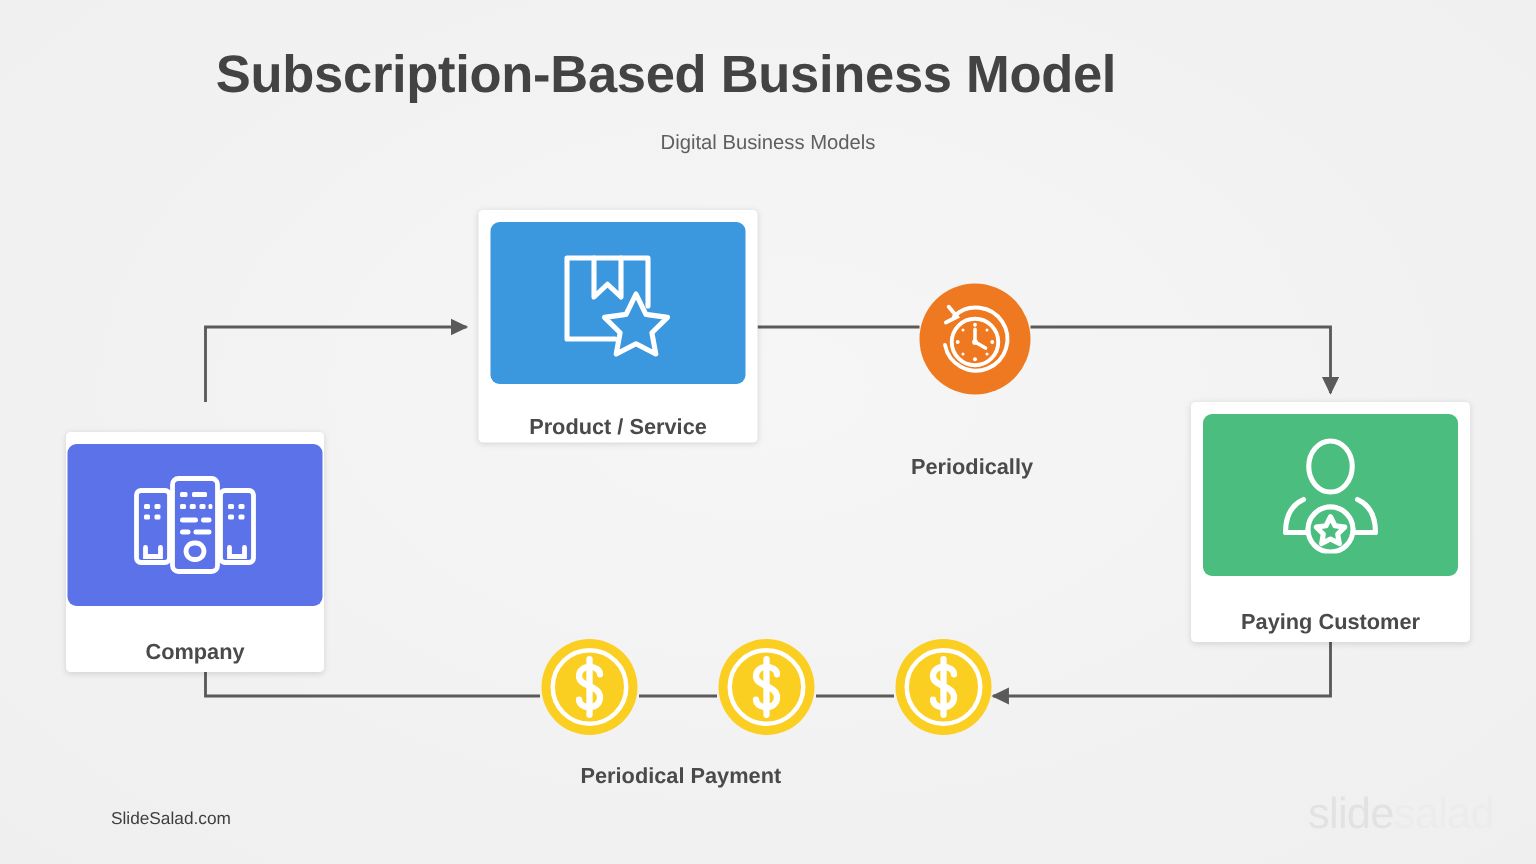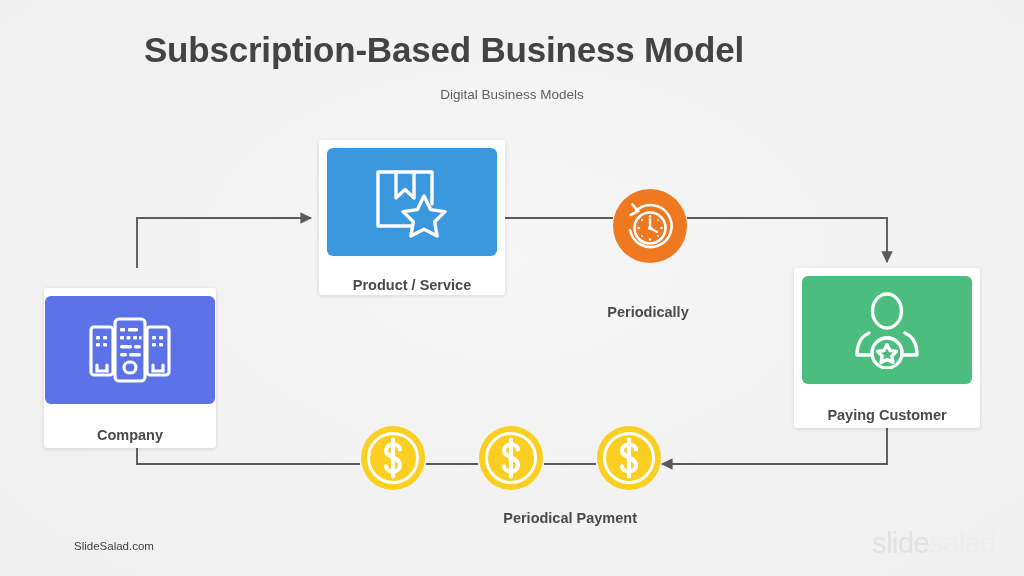--- a/index.html
+++ b/index.html
@@ -116,21 +116,21 @@
     width: 66px; height: 66px;
   }
   #coin-1 { left: 360px; top: 425px; }
   #coin-2 { left: 478px; top: 425px; }
   #coin-3 { left: 596px; top: 425px; }
 
   #label-payment {
     position: absolute;
     left: 387px; top: 510px;
     width: 250px;
-    text-align: right;
+    text-align: left;
     font-size: 14.5px;
     font-weight: bold;
     color: #4a4a4a;
   }
 
   
   #footer-brand {
     position: absolute;
     left: 42px; top: 540px;
     font-size: 11.5px;

